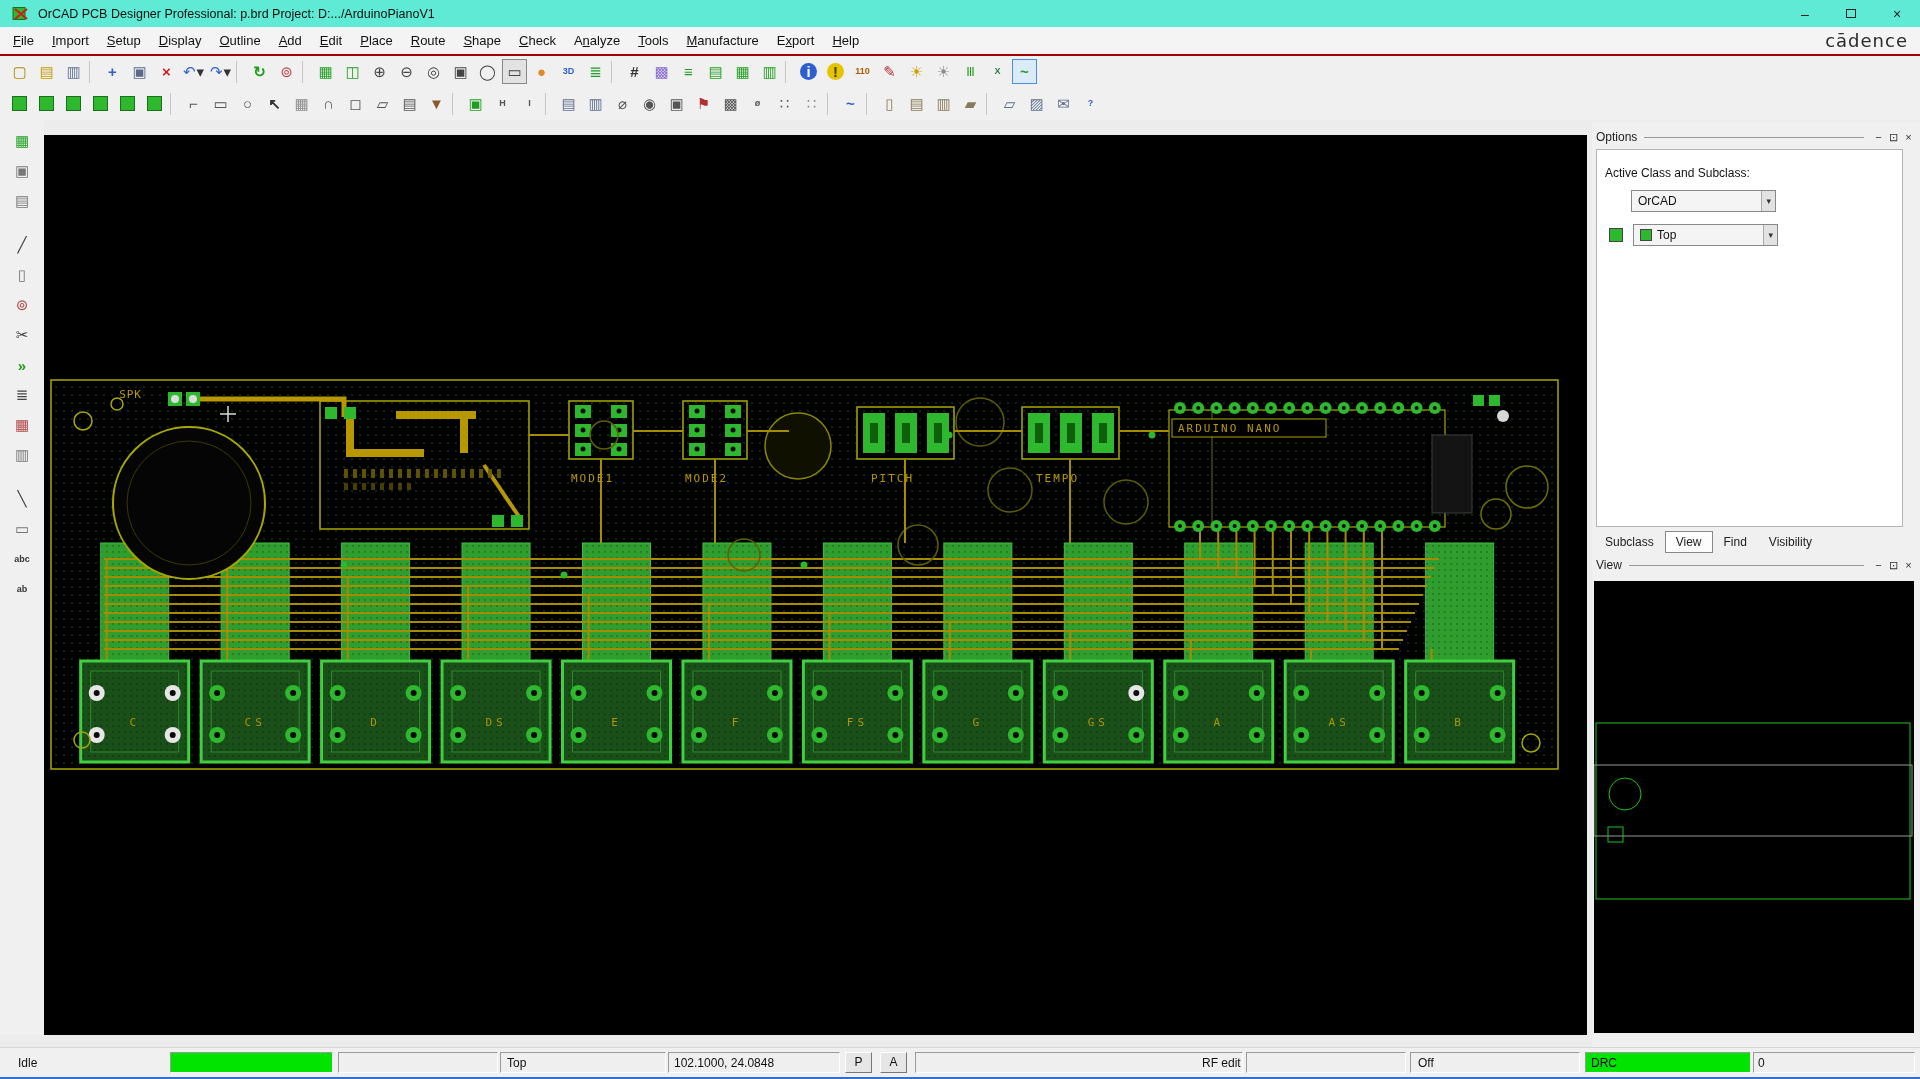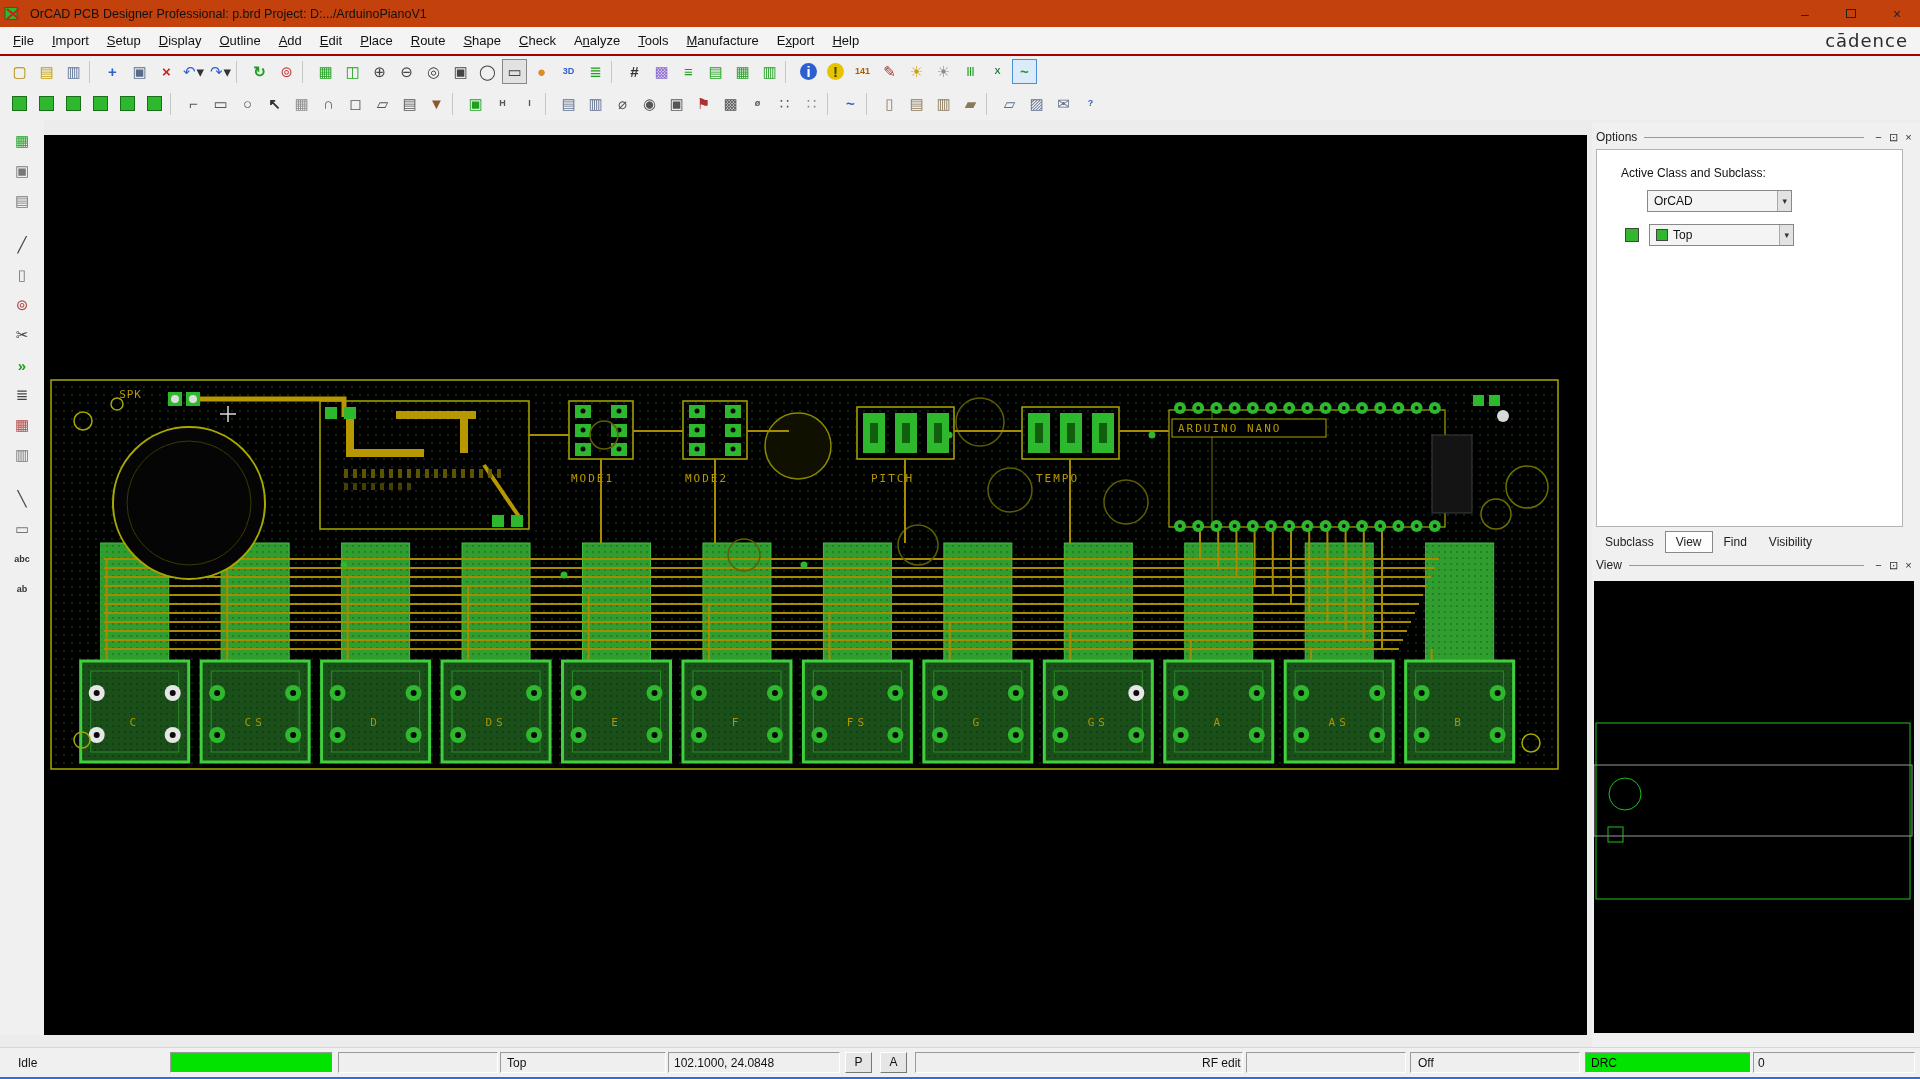--- a/index.html
+++ b/index.html
@@ -1,20 +1,20 @@
 <!DOCTYPE html>
 <html><head>
 <meta charset="utf-8">
 <style>
   *{box-sizing:border-box;margin:0;padding:0}
   html,body{width:1920px;height:1079px;overflow:hidden}
   body{position:relative;font-family:"Liberation Sans",sans-serif;font-size:12px;color:#111;background:#ececec}
 
   
-  .titlebar{height:27px;background:#c2410c;display:flex;align-items:center;padding-left:4px}
+  .titlebar{height:27px;background:#5eead4;display:flex;align-items:center;padding-left:12px}
   .title-icon{width:20px;height:16px;margin-right:6px;display:flex;align-items:center}
   .title-text{font-size:12.5px}
   .win-controls{margin-left:auto;display:flex}
   .win-btn{width:46px;height:27px;display:flex;align-items:center;justify-content:center;font-size:14px;color:#222}
   .maxbox{width:10px;height:9px;border:1px solid #222;display:block}
 
   
   .menubar{height:29px;background:#f4f4f4;display:flex;padding-left:4px;border-bottom:2px solid #a40000;position:relative}
   .menu-items{display:flex;align-items:center}
   .menu-item{padding:4px 9px;font-size:13px;cursor:default}
@@ -42,21 +42,21 @@
   .rail-gap{height:14px}
 
   
   .canvas{position:absolute;left:44px;top:135px;width:1543px;height:900px;background:#000}
 
   
   .right-panel{position:absolute;left:1592px;top:123px;width:328px;height:924px;background:#f0f0f0}
   .panel-header{display:flex;align-items:center;height:20px;padding:0 4px;font-size:12px;color:#222;position:absolute;left:0;right:0}
   .ph-line{flex:1;border-top:1px solid #9a9a9a;margin:0 7px}
   .ph-btn{width:15px;text-align:center;font-size:11px;color:#333;cursor:default}
-  .options-body{position:absolute;left:4px;right:17px;top:26px;height:378px;background:#fff;border:1px solid #b4b4b4;padding:16px 24px}
+  .options-body{position:absolute;left:4px;right:17px;top:26px;height:378px;background:#fff;border:1px solid #b4b4b4;padding:16px 8px}
   .opt-label{font-size:12px;margin-bottom:10px}
   .select{height:22px;border:1px solid #888;background:#f4f4f4;display:flex;align-items:center;padding:0 0 0 6px;width:145px;font-size:12px;gap:5px}
   .select .arrow{margin-left:auto;font-size:9px;color:#333;background:#e2e2e2;border-left:1px solid #aaa;height:100%;display:flex;align-items:center;padding:0 4px}
   .etch{margin-left:26px}
   .sub-row{display:flex;align-items:center;margin-top:12px;gap:10px;padding-left:4px}
   .chip{width:14px;height:14px;background:#2db82d;border:1px solid #444;display:block}
   .chip.small{width:12px;height:12px}
   .tab-row{position:absolute;left:2px;top:408px;display:flex}
   .tab{padding:3px 10px;font-size:12px;color:#222;border:1px solid transparent;cursor:default}
   .tab.active{border:1px solid #888;background:#fdfdfd}
@@ -204,21 +204,21 @@
       <span style="color: rgb(31, 159, 31);">▥</span>
     </div>
     <div class="tb-sep"></div>
     <div class="tb-icon">
       <span class="round" style="background: rgb(45, 95, 208); color: rgb(255, 255, 255);">i</span>
     </div>
     <div class="tb-icon">
       <span class="round" style="background: rgb(230, 196, 0); color: rgb(68, 68, 0);">!</span>
     </div>
     <div class="tb-icon">
-      <span class="t-sm" style="color: rgb(176, 90, 0);">141</span>
+      <span class="t-sm" style="color: rgb(176, 90, 0);">110</span>
     </div>
     <div class="tb-icon">
       <span style="color: rgb(176, 48, 48);">✎</span>
     </div>
     <div class="tb-icon">
       <span style="color: rgb(208, 160, 0);">☀</span>
     </div>
     <div class="tb-icon">
       <span style="color: rgb(138, 138, 138);">☀</span>
     </div>

